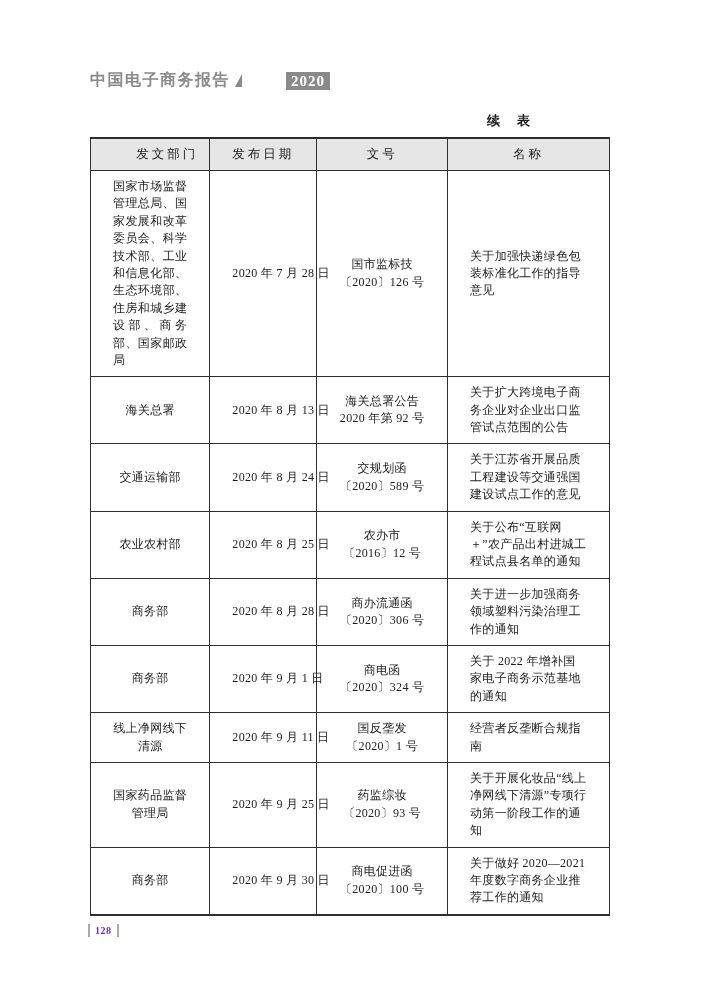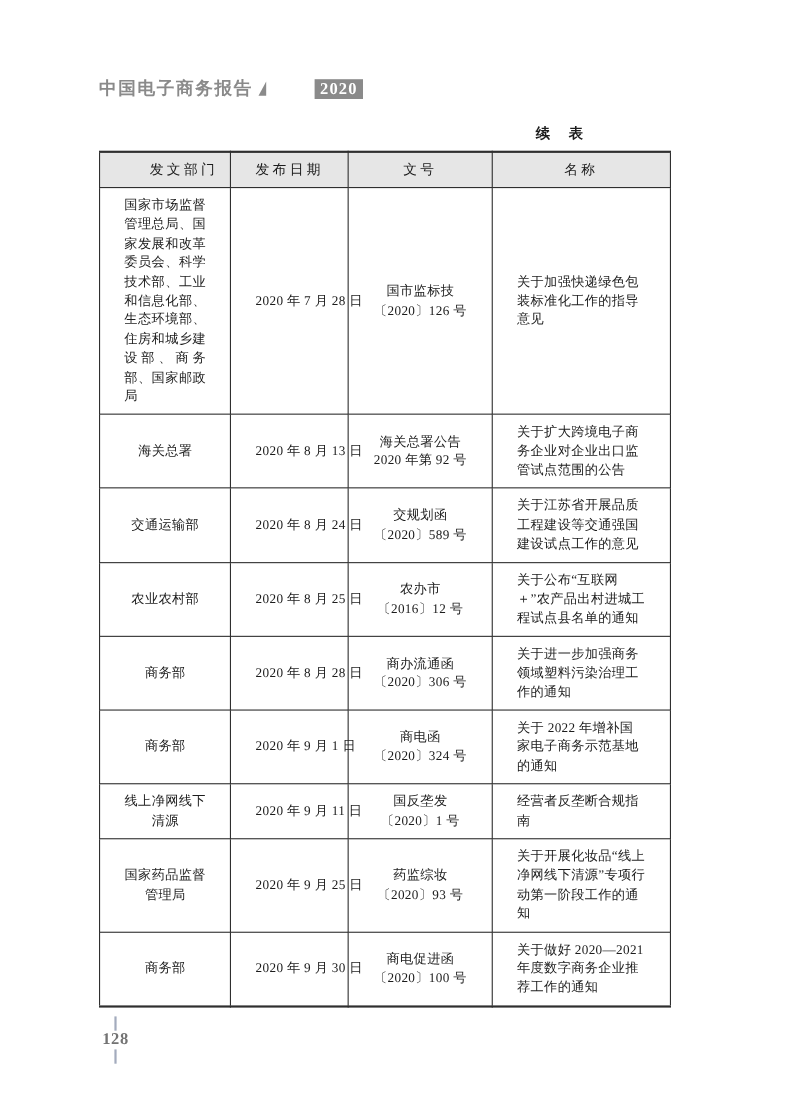--- a/index.html
+++ b/index.html
@@ -42,22 +42,22 @@
     padding:7px 22px;line-height:1.45;letter-spacing:0.3px;}
   .policy tr td:first-child{border-left:1px solid var(--border);}
   .policy tr td:last-child{border-right:1px solid var(--border);}
   .td-center{text-align:center;}
   .td-left{text-align:left;padding-left:8px;padding-right:7px;line-height:1.55;}
   .td-dept-long{text-align:justify;text-justify:inter-ideograph;
     padding-left:7px;padding-right:6px;line-height:1.45;}
   .nowrap{white-space:nowrap;letter-spacing:0;}
 
   
-  .footer{position:absolute;left:88px;top:924px;font-size:15px;font-weight:bold;
-    color:#737373;display:flex;align-items:center;flex-direction:column;}
+  .footer{position:absolute;left:88px;top:924px;font-size:10px;font-weight:bold;
+    color:#6d28d9;display:flex;align-items:center;}
   .pgbar{display:inline-block;width:2px;height:13px;background:var(--bar);}
   .pgnum{margin:0 5px;letter-spacing:0.5px;}
 </style>
 </head>
 <body>
 
 <div class="page">
 
   <div class="doc-header">
     <span class="title">中国电子商务报告</span>

